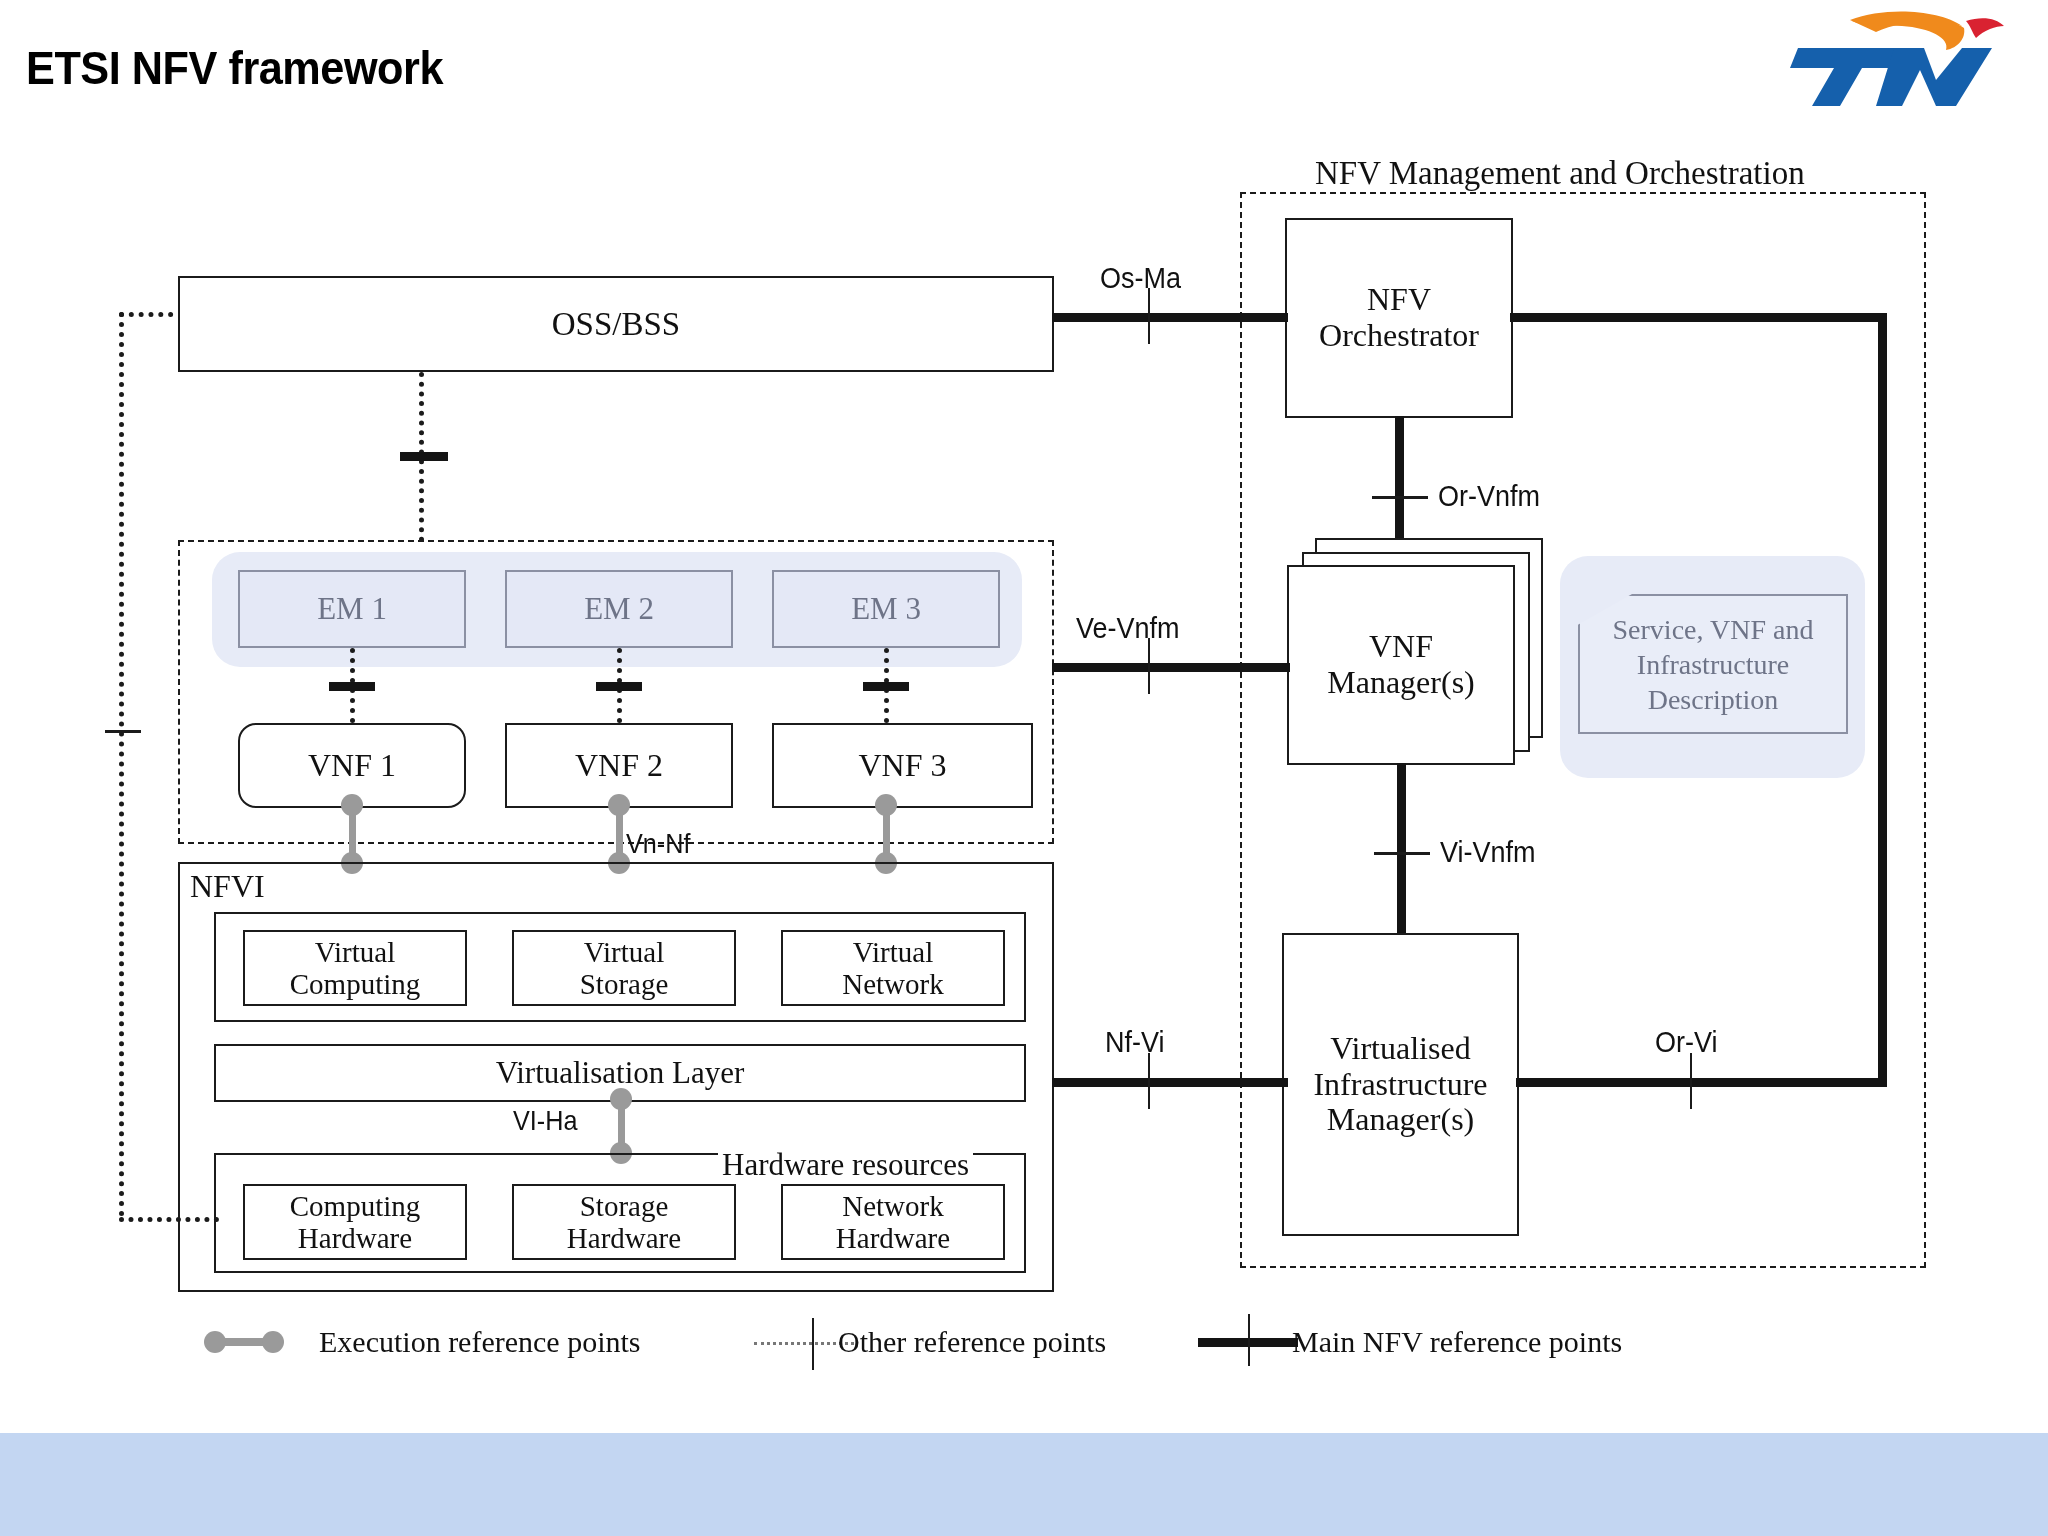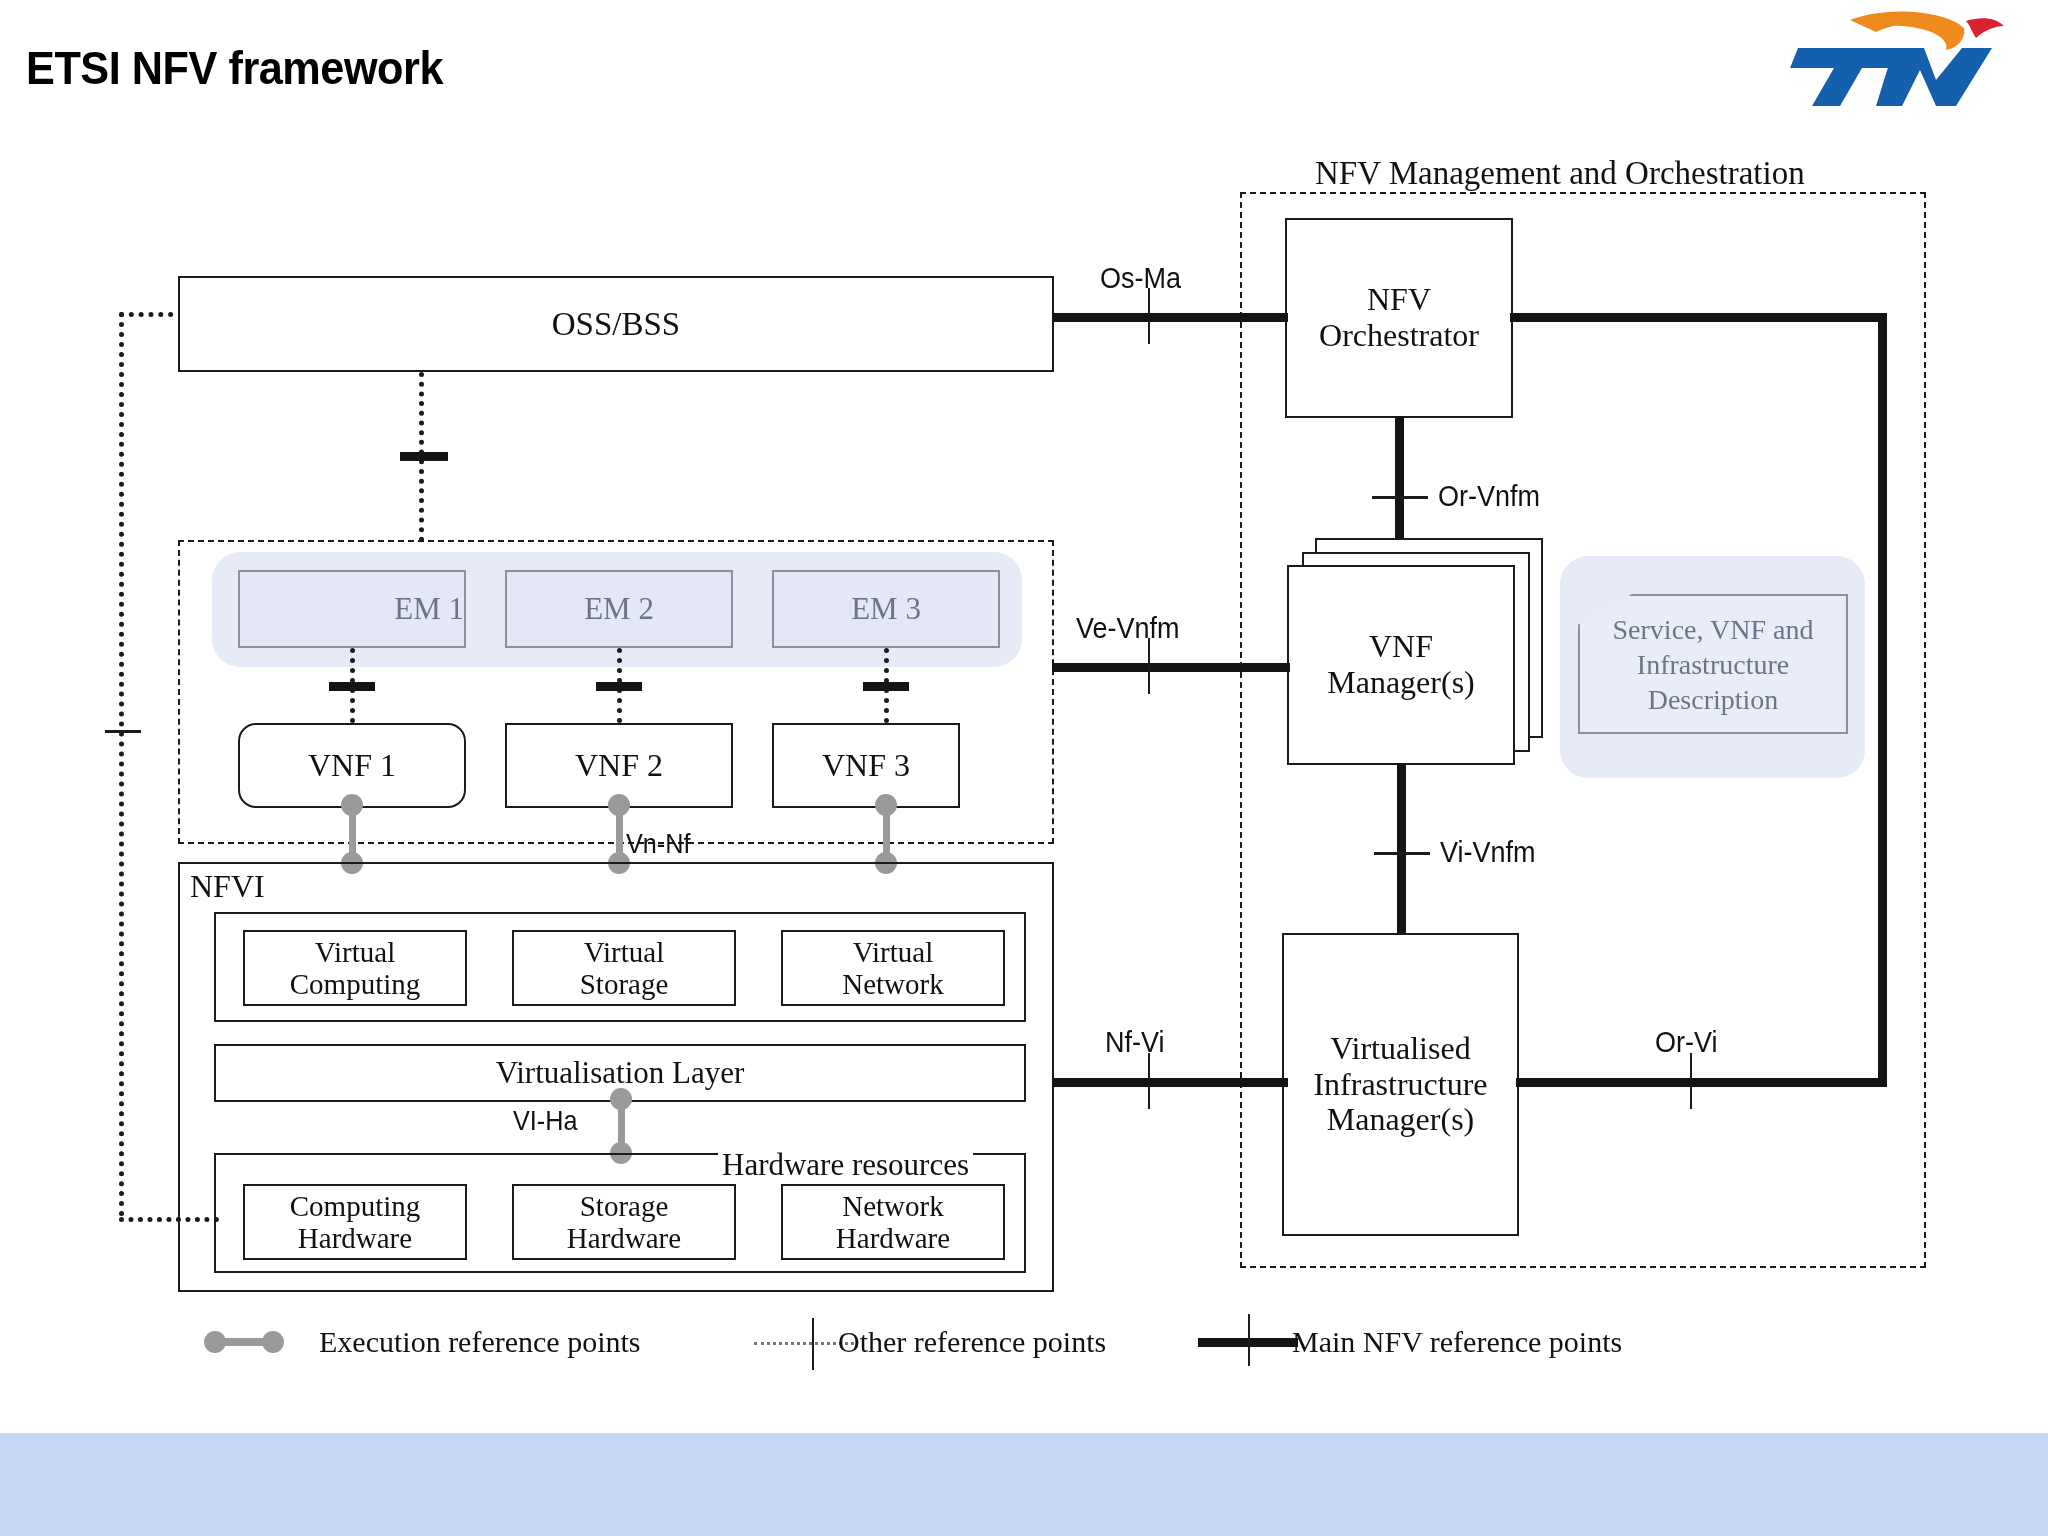--- a/index.html
+++ b/index.html
@@ -133,21 +133,21 @@
     <span>OSS/BSS</span>
   </div>
 
   <div class="dot-v" style="left:419px;top:372px;height:170px;"></div>
   <div class="xtick" style="left:400px;top:452px;width:48px;height:9px;"></div>
 
   <div class="dashbox" style="left:178px;top:540px;width:876px;height:304px;"></div>
 
   <div class="bluepanel" style="left:212px;top:552px;width:810px;height:115px;"></div>
 
-  <div class="embox" style="left:238px;top:570px;width:228px;height:78px;font-size:31px;justify-content:flex-end;">
+  <div class="embox" style="left:238px;top:570px;width:228px;height:78px;font-size:31px;">
     <span>EM 1</span>
   </div>
   <div class="embox" style="left:505px;top:570px;width:228px;height:78px;font-size:31px;">
     <span>EM 2</span>
   </div>
   <div class="embox" style="left:772px;top:570px;width:228px;height:78px;font-size:31px;">
     <span>EM 3</span>
   </div>
 
   <div class="dot-v" style="left:350px;top:648px;height:75px;"></div>
@@ -156,21 +156,21 @@
   <div class="xtick" style="left:596px;top:682px;width:46px;height:9px;"></div>
   <div class="dot-v" style="left:884px;top:648px;height:75px;"></div>
   <div class="xtick" style="left:863px;top:682px;width:46px;height:9px;"></div>
 
   <div class="box" style="left:238px;top:723px;width:228px;height:85px;font-size:32px;border-radius:18px;">
     <span>VNF 1</span>
   </div>
   <div class="box" style="left:505px;top:723px;width:228px;height:85px;font-size:32px;">
     <span>VNF 2</span>
   </div>
-  <div class="box" style="left:772px;top:723px;width:188px;height:85px;font-size:32px;">
+  <div class="box" style="left:772px;top:723px;width:261px;height:85px;font-size:32px;">
     <span>VNF 3</span>
   </div>
 
   <div class="dumb" style="left:341px;top:800px;width:22px;height:68px;">
     <div class="stem"></div>
     <div class="knob top"></div>
     <div class="knob bot"></div>
   </div>
   <div class="dumb" style="left:608px;top:800px;width:22px;height:68px;">
     <div class="stem"></div>

